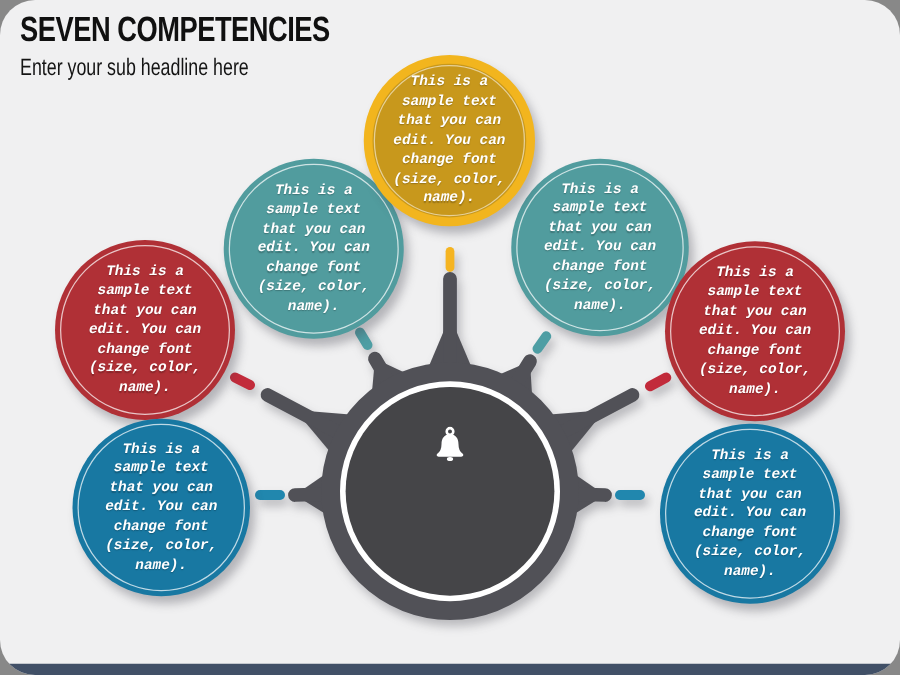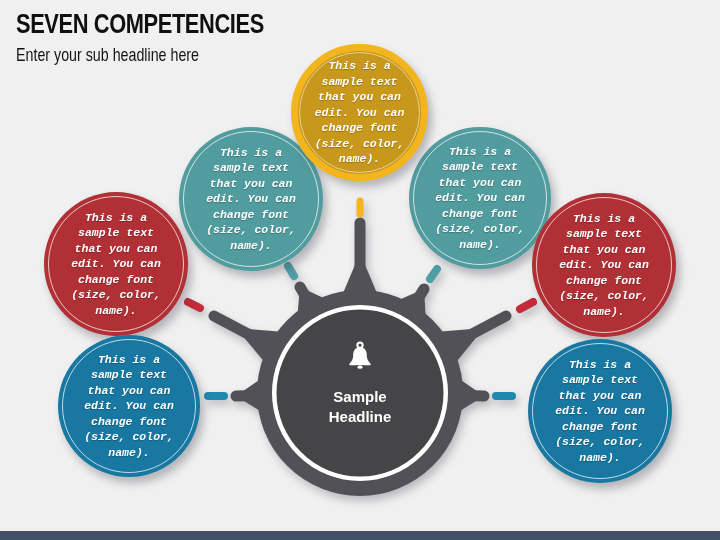--- a/index.html
+++ b/index.html
@@ -2,20 +2,21 @@
 <html><head>
 <meta charset="utf-8">
 <style>
   html,body{margin:0;padding:0;background:#888;}
   .slide{
     position:relative;
     width:720px;height:540px;
     background:#F0F0F1;
     overflow:hidden;
     font-family:"Liberation Sans", sans-serif;
+    border-radius:28px;
   }
   
   .title{
     position:absolute;left:16px;top:8px;margin:0;
     font-size:28px;font-weight:700;color:#101010;
     letter-spacing:-0.5px;white-space:nowrap;
     transform:scaleX(.78);transform-origin:left center;
   }
   .subtitle{
     position:absolute;left:16px;top:44px;
@@ -120,21 +121,20 @@
     <circle cx="360" cy="393" r="85.5" fill="none" stroke="#FFFFFF" stroke-width="5"></circle>
     <circle cx="360" cy="393" r="83.5" fill="#454548" stroke="none"></circle>
   </svg>
 
   <div class="hub-content">
     <svg class="bell" viewBox="0 0 24 26">
       <circle cx="12" cy="3" r="1.9" fill="none" stroke="#FFFFFF" stroke-width="1.5"></circle>
       <path fill="#FFFFFF" d="M12 4.6 C8.6 4.6 7.1 7.2 7.1 10.2 C7.1 13 6.2 14.6 4.8 15.8 C3.9 16.6 4.3 17.6 5.5 17.6 L18.5 17.6 C19.7 17.6 20.1 16.6 19.2 15.8 C17.8 14.6 16.9 13 16.9 10.2 C16.9 7.2 15.4 4.6 12 4.6 Z"></path>
       <ellipse cx="12" cy="18.9" rx="1.8" ry="1.2" fill="#FFFFFF"></ellipse>
     </svg>
-    <div class="hub-headline">Sample Headline</div>
   </div>
 
   <div class="node teal pos-upper-left">
     <div class="node-text">This is a sample text that you can edit. You can change font (size, color, name).</div>
   </div>
   <div class="node teal pos-upper-right">
     <div class="node-text">This is a sample text that you can edit. You can change font (size, color, name).</div>
   </div>
   <div class="node yellow pos-top">
     <div class="node-text">This is a sample text that you can edit. You can change font (size, color, name).</div>

